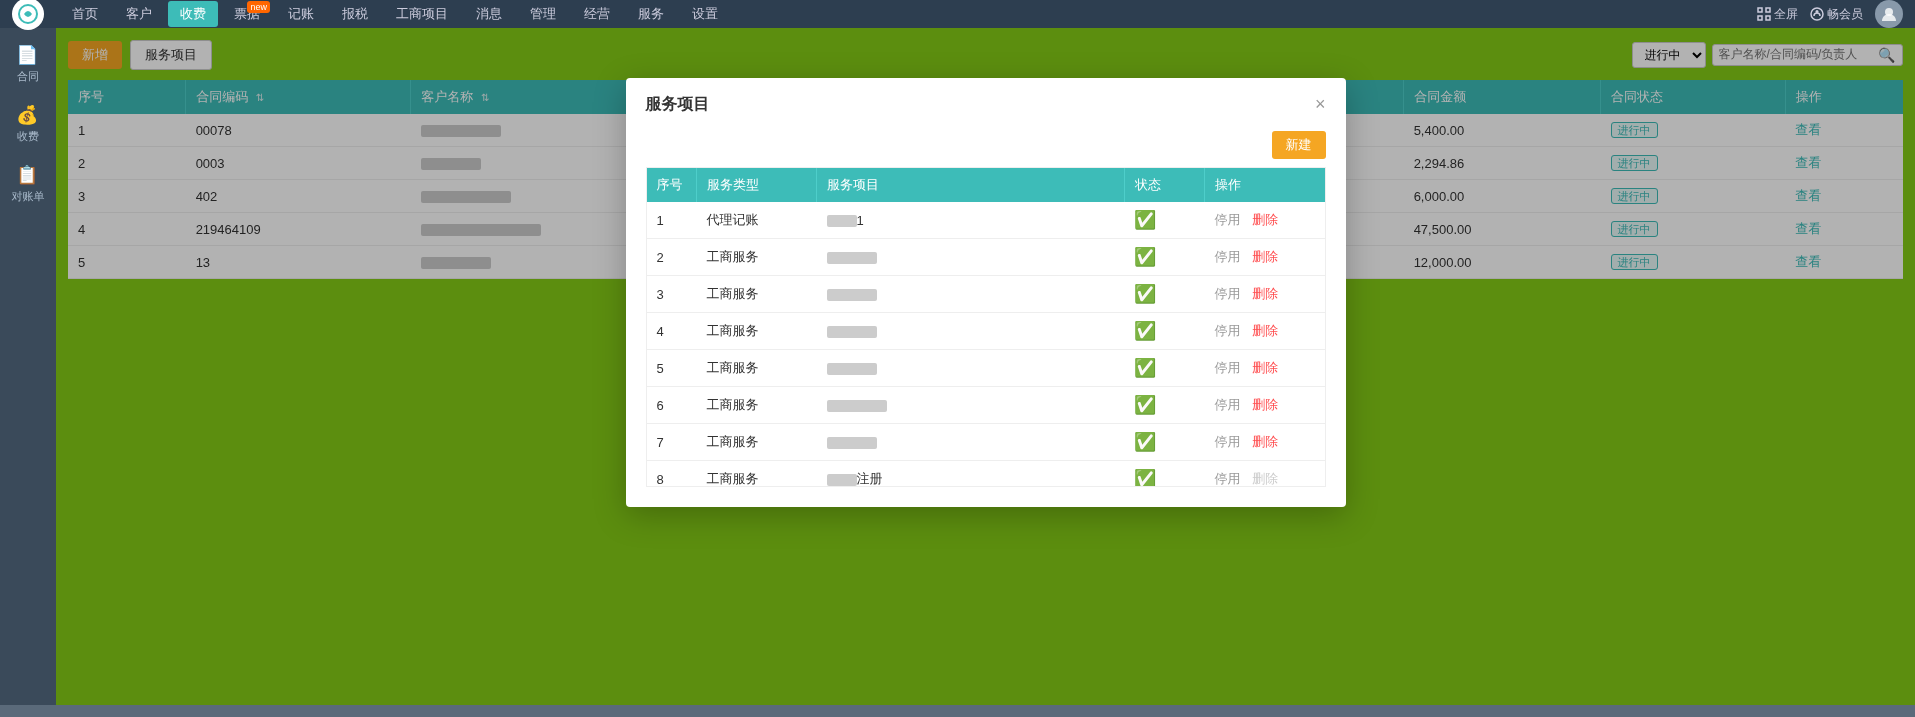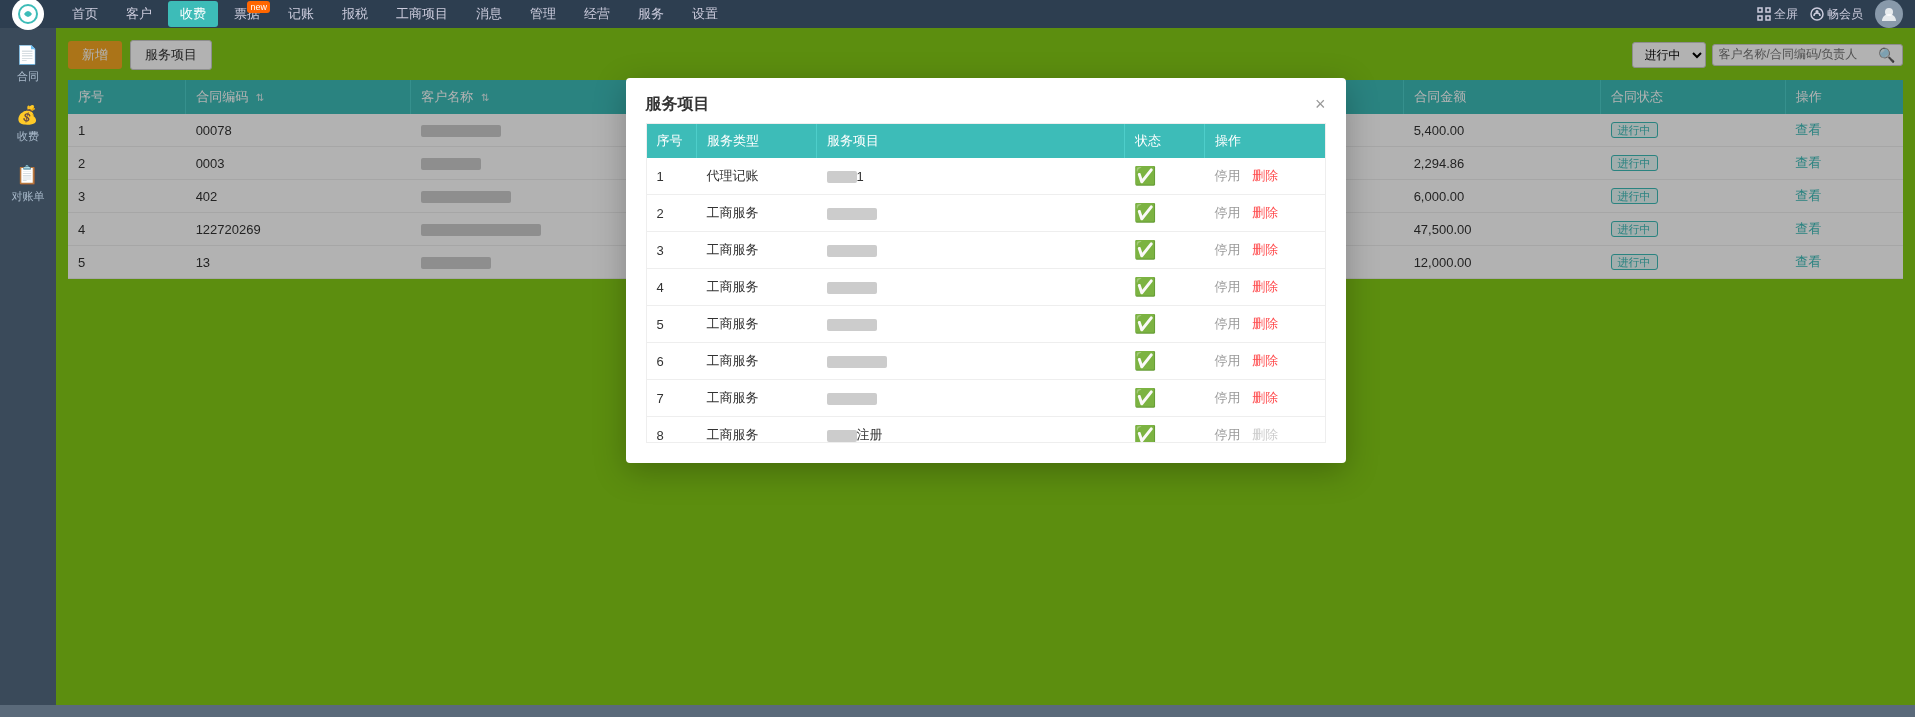--- a/index.html
+++ b/index.html
@@ -290,21 +290,21 @@
     <td>6,000.00</td>
     <td>
       <span class="status-badge">进行中</span>
     </td>
     <td>
       <a class="link-btn">查看</a>
     </td>
   </tr>
           <tr>
     <td>4</td>
-    <td>122720269</td>
+    <td>219464109</td>
     <td>
       <span class="blurred-text" style="width:120px">&nbsp;&nbsp;&nbsp;&nbsp;&nbsp;&nbsp;&nbsp;</span>
     </td>
     <td>一般纳税人...</td>
     <td>201807-202403</td>
     <td>47,500.00</td>
     <td>
       <span class="status-badge">进行中</span>
     </td>
     <td>
@@ -329,20 +329,23 @@
   </tr>
         </tbody>
     </table>
 
     <div class="modal-overlay"></div>
 
     <div class="modal">
       <div class="modal-header">
         <span class="modal-title">服务项目</span>
         <span class="modal-close">×</span>
+      </div>
+      <div class="modal-toolbar">
+        <button class="btn-orange">新建</button>
       </div>
       <div class="modal-body">
         <div class="modal-scroll">
           <table class="modal-table">
             <thead>
               <tr>
                 <th style="width:50px">序号</th>
                 <th style="width:120px">服务类型</th>
                 <th>服务项目</th>
                 <th style="width:80px">状态</th>

